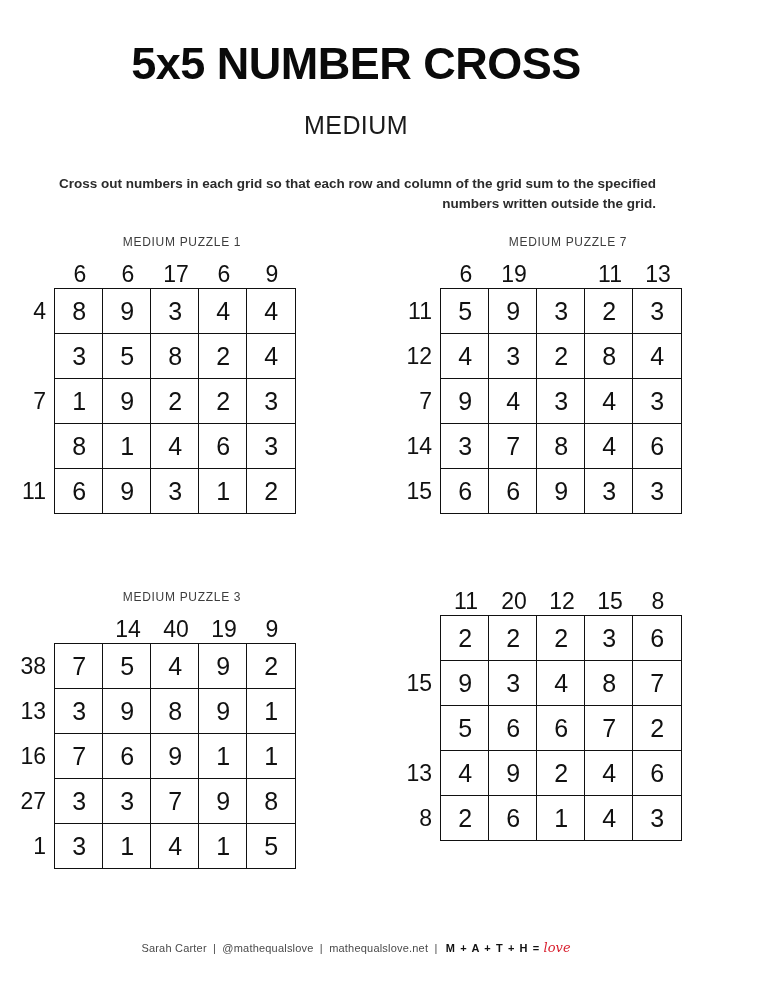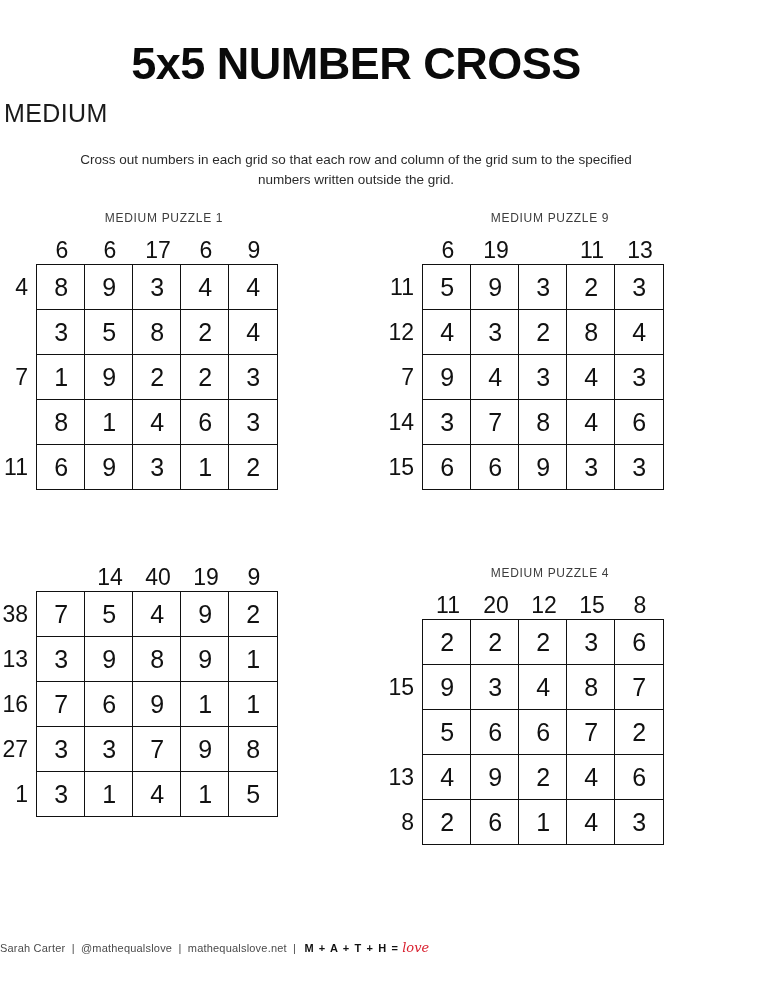--- a/index.html
+++ b/index.html
@@ -29,46 +29,47 @@
     font-size: 45px;
     font-weight: bold;
     letter-spacing: -0.5px;
     color: #0a0a0a;
     margin: 0;
     padding-top: 40px;
     line-height: 1.05;
     font-family: "Liberation Sans", sans-serif;
   }
   .subtitle {
-    text-align: left;
+    text-align: center;
     font-size: 25px;
     font-weight: normal;
     color: #1a1a1a;
-    margin: 4px;
+    margin: 16px;
     padding-top: 8px;
     letter-spacing: 0.4px;
   }
   .instructions {
-    text-align: center;
+    text-align: right;
     font-size: 13.5px;
     color: #2b2b2b;
     line-height: 1.45;
     margin: 0 auto;
     padding-top: 18px;
     width: 600px;
+    font-weight: bold;
   }
 
   
   .puzzles {
     position: relative;
     margin-top: 22px;
   }
   .puzzle-row {
     display: flex;
-    justify-content: flex-start;
+    justify-content: center;
     gap: 96px;
   }
   .puzzle-row.second {
     margin-top: 76px;
   }
 
   .puzzle {
     width: 290px;
     position: relative;
   }
@@ -125,21 +126,21 @@
     box-sizing: border-box;
     font-weight: 400;
   }
 
   
   .footer {
     position: absolute;
     left: 0;
     right: 0;
     bottom: 38px;
-    text-align: left;
+    text-align: center;
     font-size: 11px;
     color: #4a4a4a;
     letter-spacing: 0.2px;
   }
   .footer .brand {
     font-weight: bold;
     color: #111;
     letter-spacing: 1.1px;
     margin-left: 2px;
   }
@@ -206,21 +207,21 @@
           <div class="row-head">11</div>
           <div class="cell">6</div>
           <div class="cell">9</div>
           <div class="cell">3</div>
           <div class="cell">1</div>
           <div class="cell">2</div>
         </div>
       </div>
 
       <div class="puzzle">
-        <div class="puzzle-title">MEDIUM PUZZLE 9</div>
+        <div class="puzzle-title">MEDIUM PUZZLE 7</div>
         <div class="grid-wrap">
           <div class="corner"></div>
           <div class="col-head">6</div>
           <div class="col-head">19</div>
           <div class="col-head"></div>
           <div class="col-head">11</div>
           <div class="col-head">13</div>
 
           <div class="row-head">11</div>
           <div class="cell">5</div>
@@ -257,20 +258,21 @@
           <div class="cell">3</div>
           <div class="cell">3</div>
         </div>
       </div>
 
     </div>
 
     <div class="puzzle-row second">
 
       <div class="puzzle">
+        <div class="puzzle-title">MEDIUM PUZZLE 3</div>
         <div class="grid-wrap">
           <div class="corner"></div>
           <div class="col-head"></div>
           <div class="col-head">14</div>
           <div class="col-head">40</div>
           <div class="col-head">19</div>
           <div class="col-head">9</div>
 
           <div class="row-head">38</div>
           <div class="cell">7</div>
@@ -303,21 +305,20 @@
           <div class="row-head">1</div>
           <div class="cell">3</div>
           <div class="cell">1</div>
           <div class="cell">4</div>
           <div class="cell">1</div>
           <div class="cell">5</div>
         </div>
       </div>
 
       <div class="puzzle">
-        <div class="puzzle-title">MEDIUM PUZZLE 4</div>
         <div class="grid-wrap">
           <div class="corner"></div>
           <div class="col-head">11</div>
           <div class="col-head">20</div>
           <div class="col-head">12</div>
           <div class="col-head">15</div>
           <div class="col-head">8</div>
 
           <div class="row-head"></div>
           <div class="cell">2</div>

